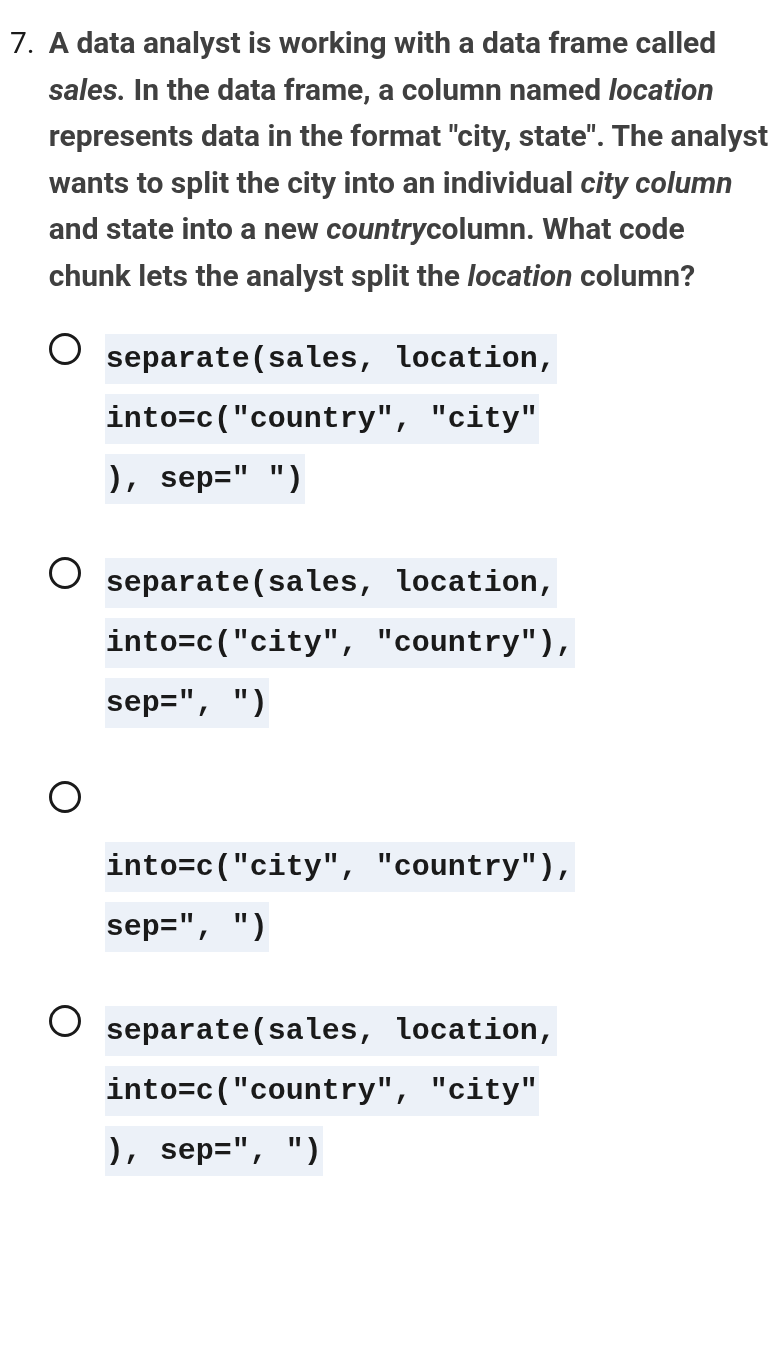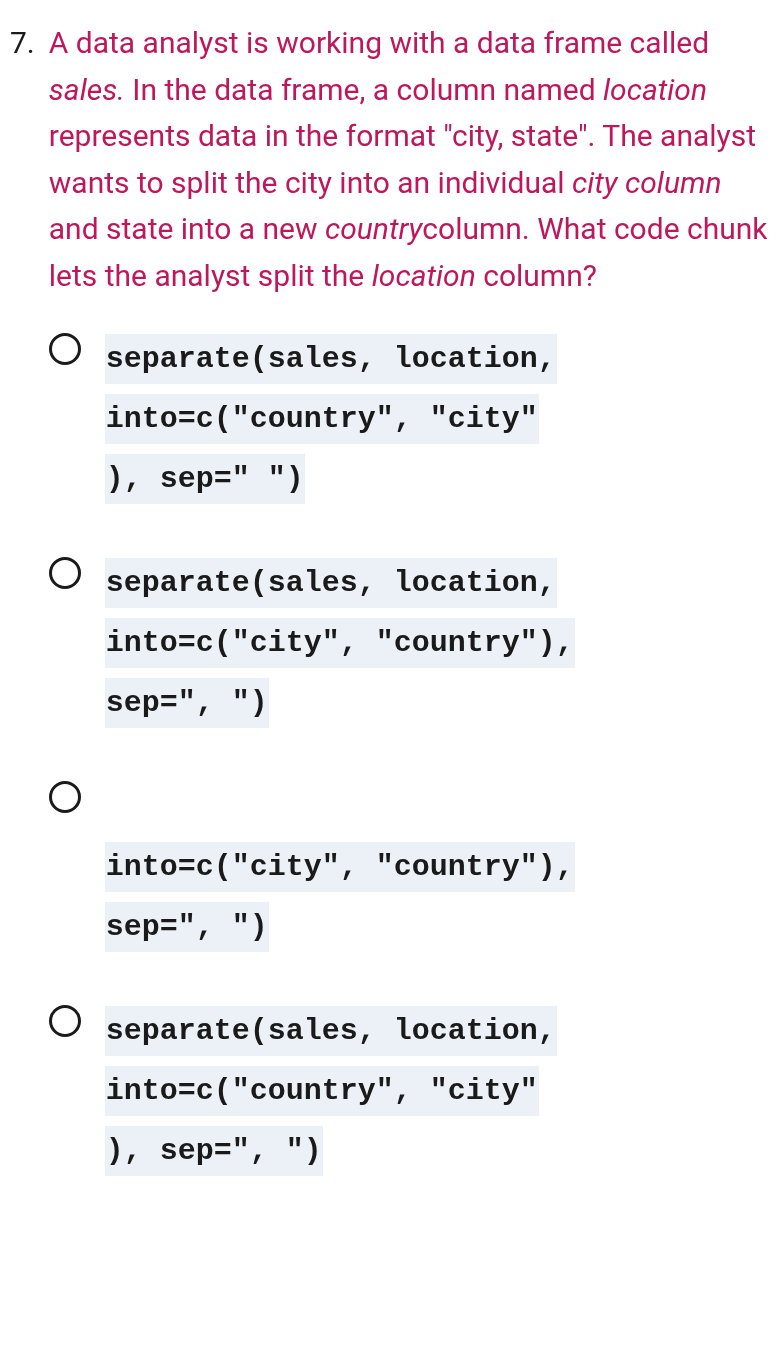--- a/index.html
+++ b/index.html
@@ -23,21 +23,22 @@
     .question-number {
       flex-shrink: 0;
       margin-right: 14px;
       font-weight: 400;
       color: #1a1a1a;
     }
     .question-content {
       flex: 1;
     }
     .question-text {
-      color: #be185d;
+      color: #404040;
+      font-weight: bold;
     }
     .italic {
       font-style: italic;
     }
     .options {
       margin-top: 30px;
     }
     .option {
       display: flex;
       align-items: flex-start;

